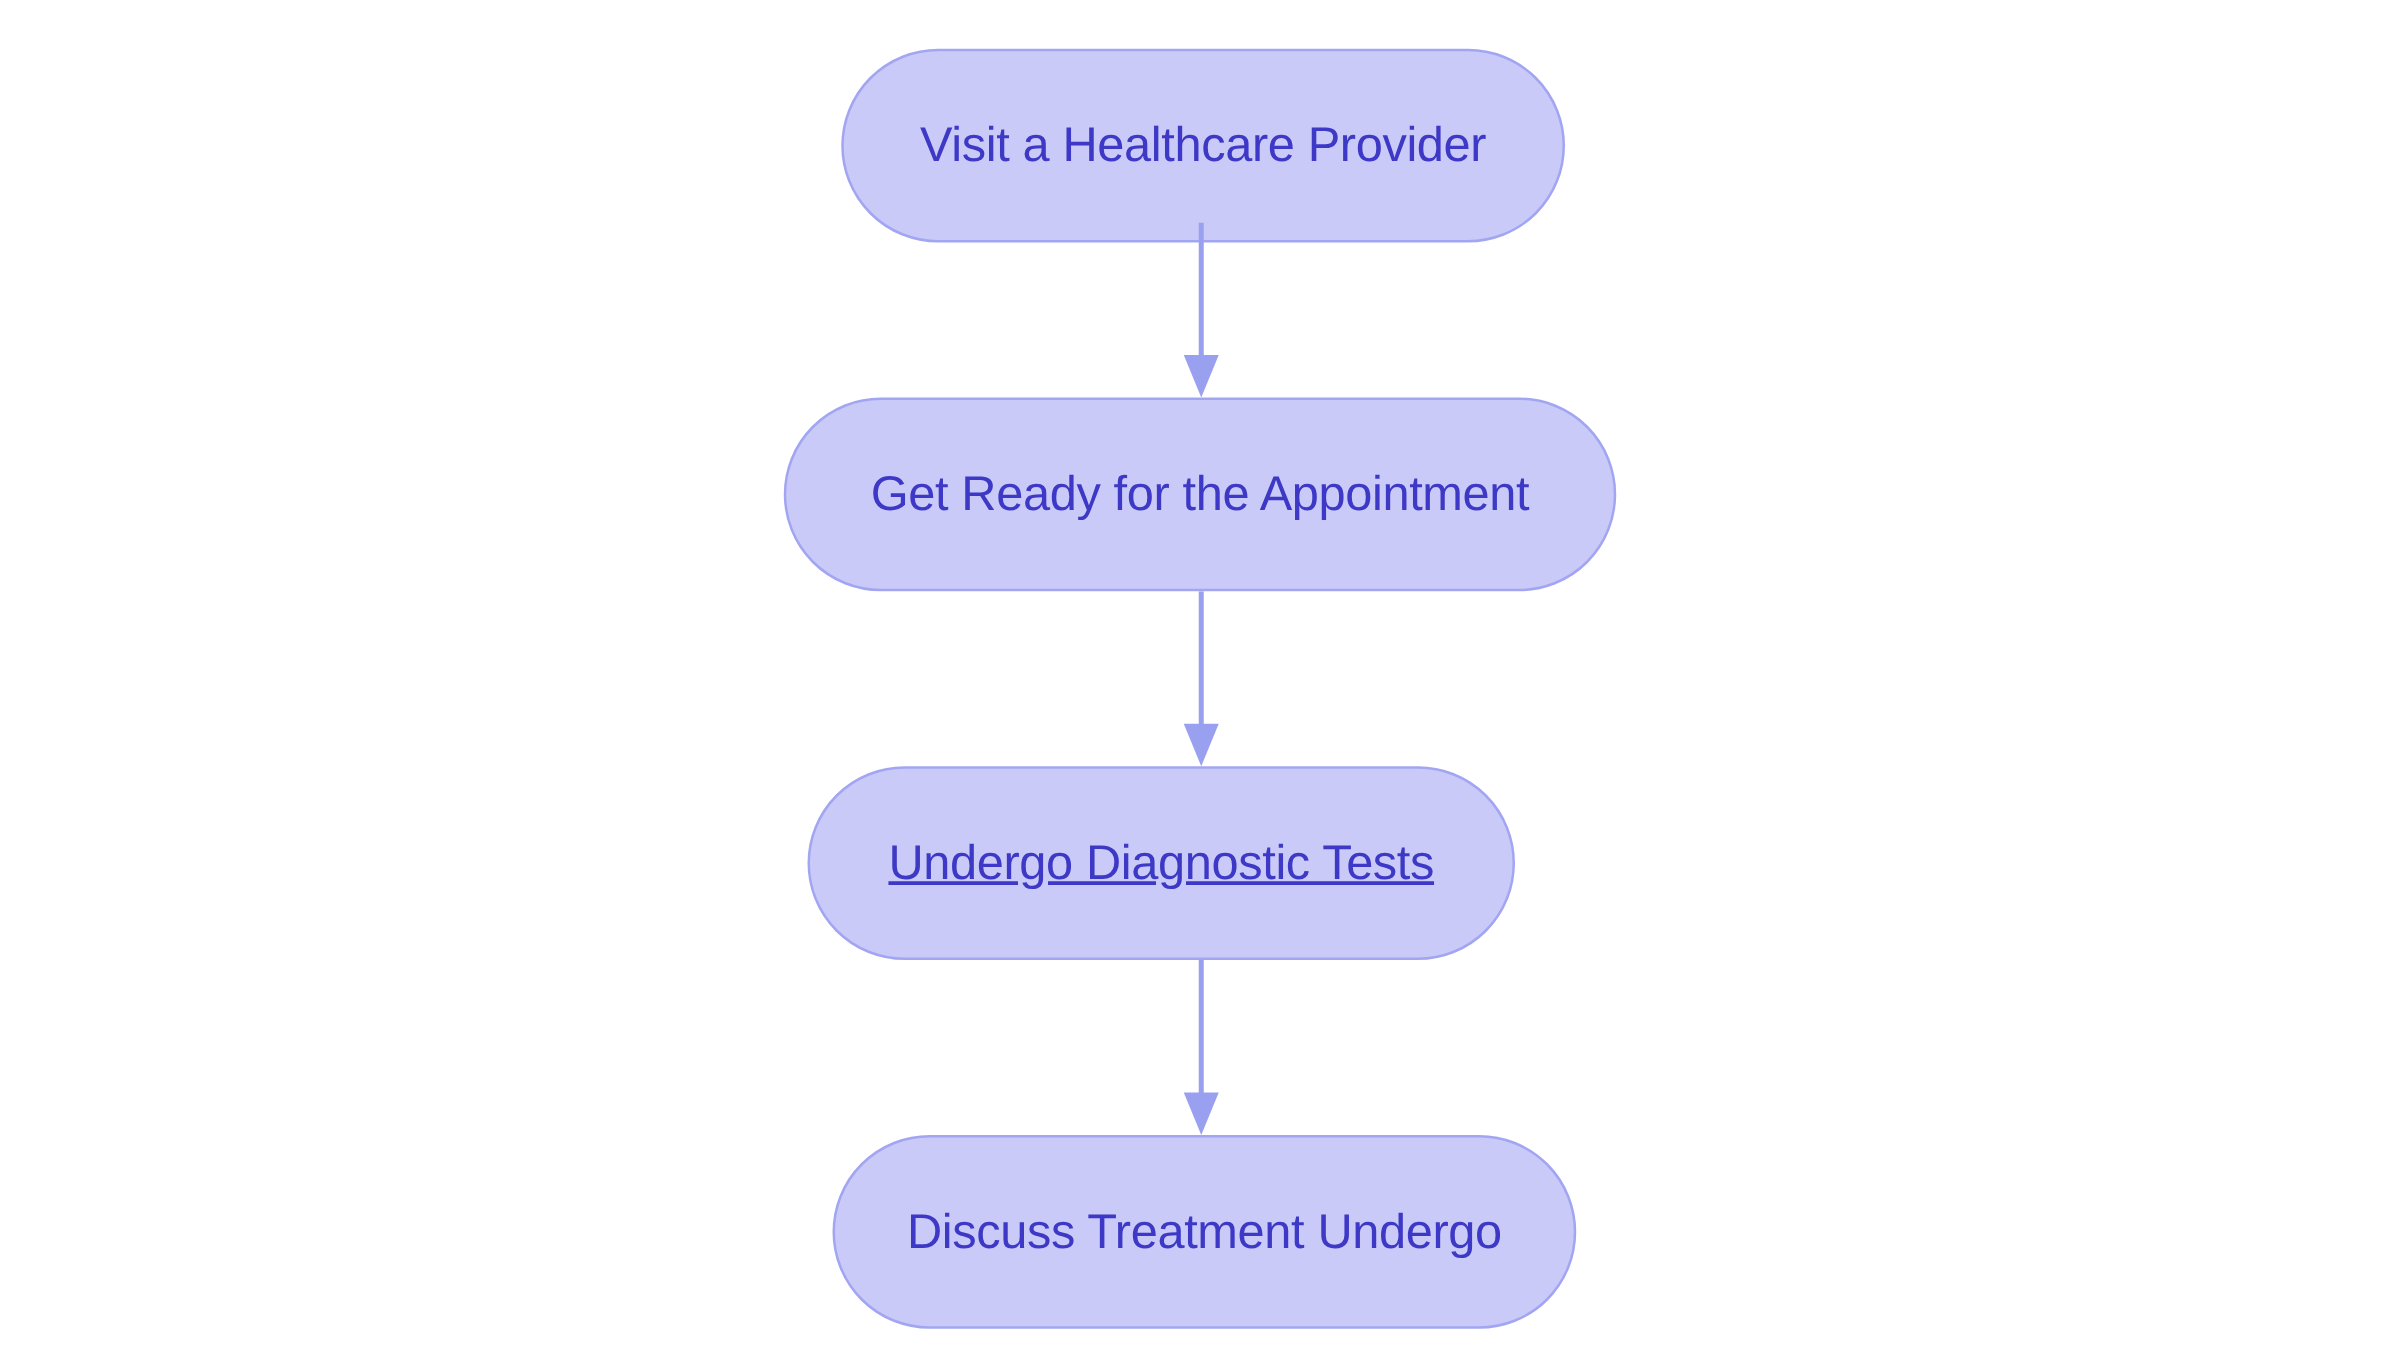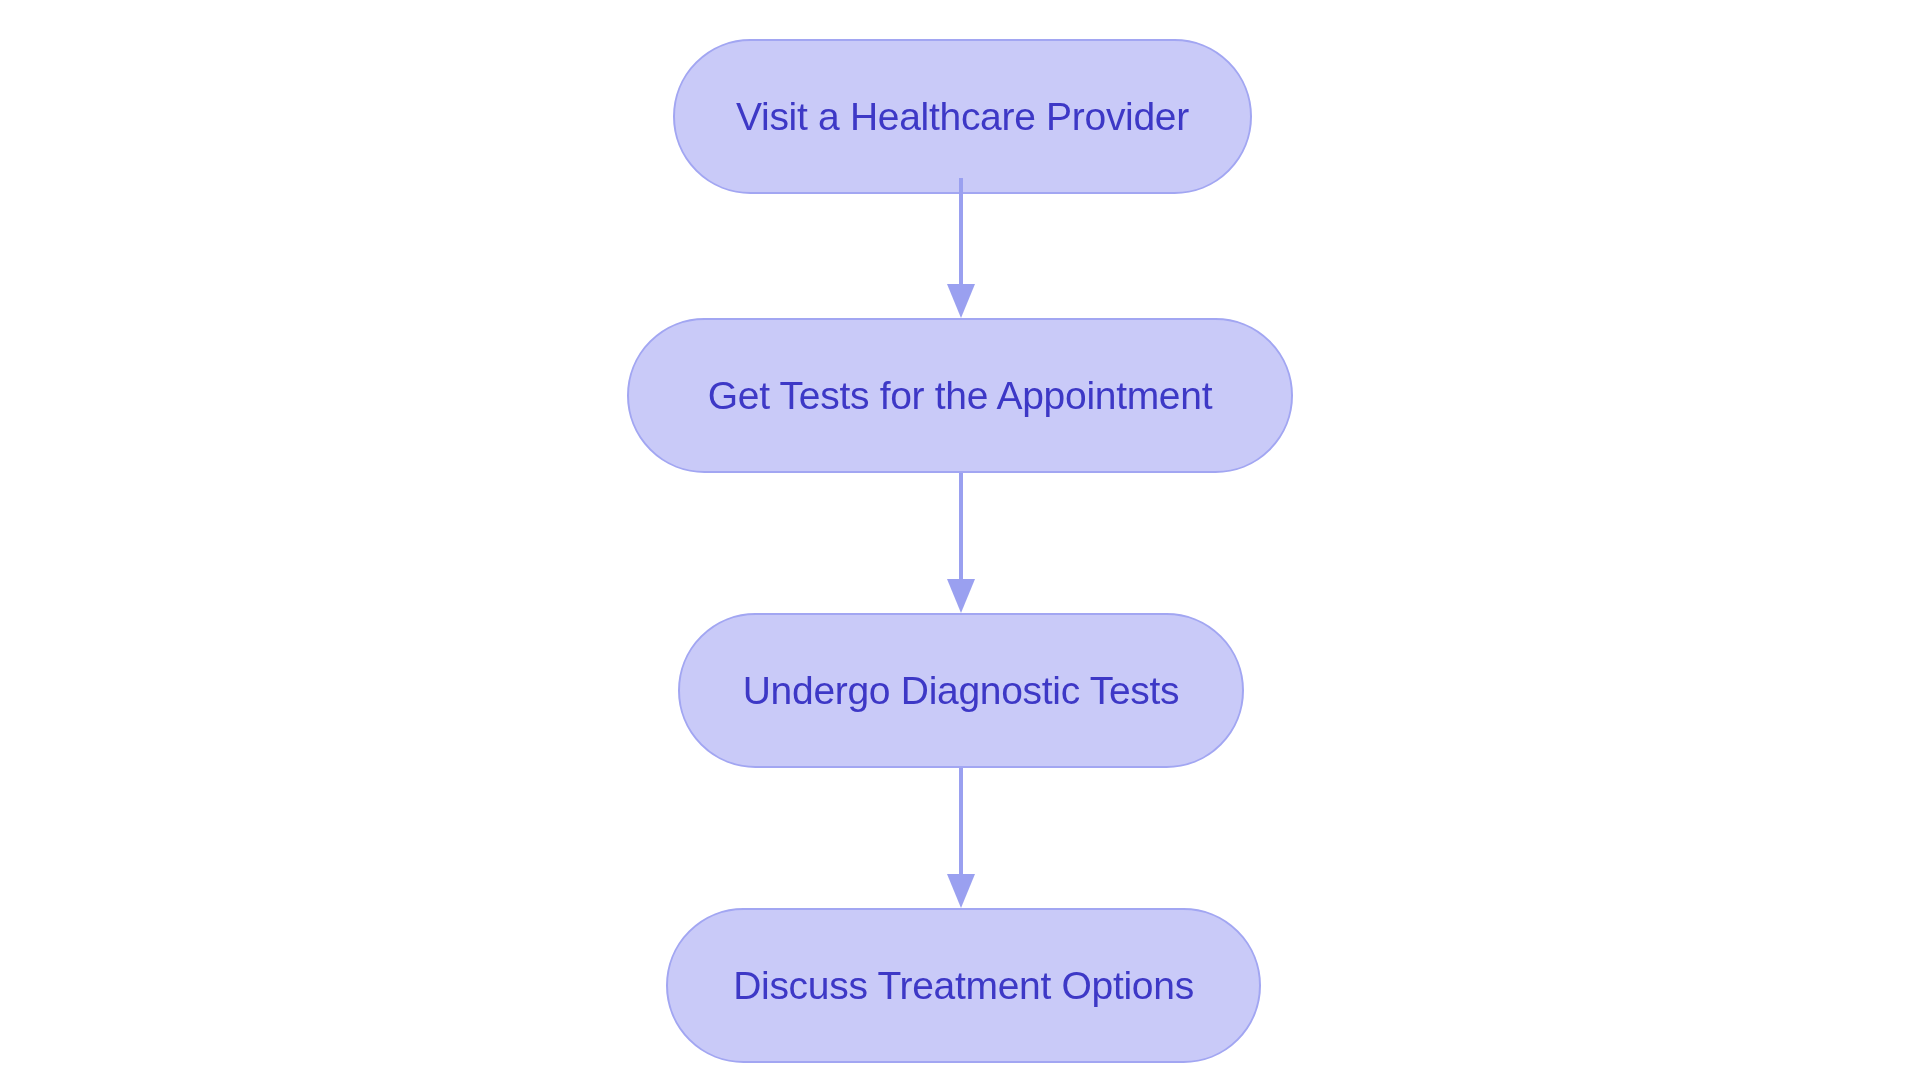--- a/index.html
+++ b/index.html
@@ -33,21 +33,21 @@
     border-radius: 999px;
     color: var(--node-text);
     font-size: 39px;
     font-weight: 400;
     letter-spacing: -0.3px;
     text-align: center;
     white-space: nowrap;
   }
   .node.n1 { left: 673px; top: 39px;  width: 579px; height: 155px; }
   .node.n2 { left: 627px; top: 318px; width: 666px; height: 155px; }
-  .node.n3 { left: 678px; top: 613px; width: 566px; height: 155px; }
+  .node.n3 { left: 646px; top: 613px; width: 566px; height: 155px; text-decoration: underline; }
   .node.n4 { left: 666px; top: 908px; width: 595px; height: 155px; }
   .arrow {
     position: absolute;
     left: 941px;
     width: 40px;
     height: 140px;
     color: var(--arrow);
   }
   .arrow.a1 { top: 178px; }
   .arrow.a2 { top: 473px; }
@@ -64,21 +64,21 @@
   </div>
 
   <div class="arrow a1">
     <svg viewBox="0 0 40 140" aria-hidden="true">
       <line x1="20" y1="0" x2="20" y2="112" stroke="currentColor" stroke-width="4"></line>
       <polygon points="6,106 34,106 20,140" fill="currentColor"></polygon>
     </svg>
   </div>
 
   <div class="node n2">
-    <span>Get Tests for the Appointment</span>
+    <span>Get Ready for the Appointment</span>
   </div>
 
   <div class="arrow a2">
     <svg viewBox="0 0 40 140" aria-hidden="true">
       <line x1="20" y1="0" x2="20" y2="112" stroke="currentColor" stroke-width="4"></line>
       <polygon points="6,106 34,106 20,140" fill="currentColor"></polygon>
     </svg>
   </div>
 
   <div class="node n3">
@@ -86,16 +86,16 @@
   </div>
 
   <div class="arrow a3">
     <svg viewBox="0 0 40 140" aria-hidden="true">
       <line x1="20" y1="0" x2="20" y2="112" stroke="currentColor" stroke-width="4"></line>
       <polygon points="6,106 34,106 20,140" fill="currentColor"></polygon>
     </svg>
   </div>
 
   <div class="node n4">
-    <span>Discuss Treatment Options</span>
+    <span>Discuss Treatment Undergo</span>
   </div>
 
 </div>
 
 </body></html>

